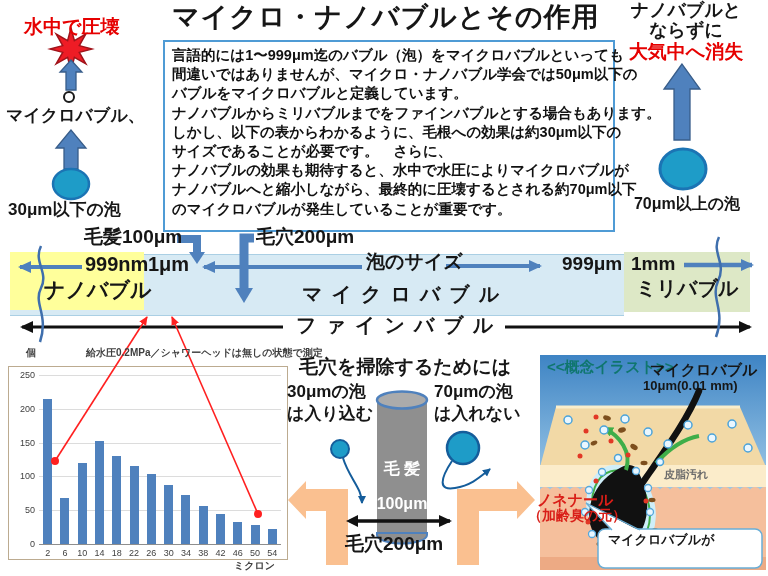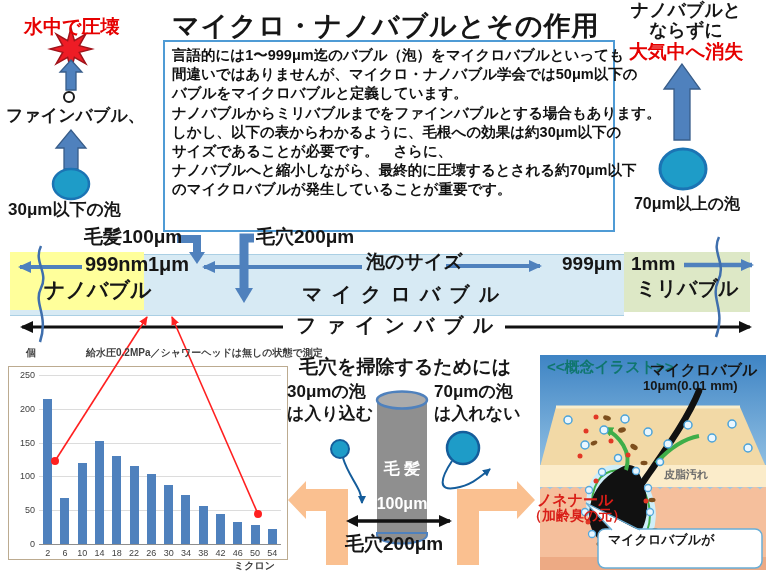--- a/index.html
+++ b/index.html
@@ -2,21 +2,21 @@
 <html><head>
 <meta charset="utf-8">
 <style>
   html,body{margin:0;padding:0;background:#fff;}
   #stage{position:relative;width:768px;height:576px;background:#fff;overflow:hidden;
          font-family:"Liberation Sans","DejaVu Sans",sans-serif;color:#111;}
   .abs{position:absolute;}
   .lbl{position:absolute;white-space:nowrap;font-weight:600;color:#161616;line-height:1.1;}
   .red{color:#e60000;font-weight:700;}
   .ctr{text-align:center;}
-  #page-title{left:172px;top:3px;width:424px;font-size:27px;font-weight:600;text-align:center;letter-spacing:1px;z-index:6;margin-top:9px;}
+  #page-title{left:172px;top:3px;width:424px;font-size:27px;font-weight:600;text-align:center;letter-spacing:1px;z-index:6;}
   #info-box{left:163px;top:40px;width:434px;height:180px;border:2px solid #4f9bd5;background:#fff;
             padding:4px 7px;z-index:4;}
   #info-box .tline{font-size:14.5px;line-height:19.2px;font-weight:600;white-space:nowrap;}
   
   .band{position:absolute;z-index:1;}
   #band-blue{left:10px;top:254px;width:614px;height:60px;background:#d7eaf4;border-top:1px solid #aacfe4;border-bottom:1px solid #aacfe4;}
   #band-yellow{left:10px;top:252px;width:134px;height:58px;background:#ffff9b;}
   #band-olive{left:624px;top:252px;width:126px;height:60px;background:#dde8c6;}
   
   #chart-frame{left:8px;top:366px;width:278px;height:192px;background:#fff;border:1px solid #bcab90;z-index:2;}
@@ -258,26 +258,27 @@
 
   <div id="page-title" class="lbl">マイクロ・ナノバブルとその作用</div>
 
   <div id="info-box" class="abs">
     <div class="tline">言語的には1〜999μm迄のバブル（泡）をマイクロバブルといっても</div>
     <div class="tline">間違いではありませんが、マイクロ・ナノバブル学会では50μm以下の</div>
     <div class="tline">バブルをマイクロバブルと定義しています。</div>
     <div class="tline">ナノバブルからミリバブルまでをファインバブルとする場合もあります。</div>
     <div class="tline">しかし、以下の表からわかるように、毛根への効果は約30μm以下の</div>
     <div class="tline">サイズであることが必要です。　さらに、</div>
+    <div class="tline">ナノバブルの効果も期待すると、水中で水圧によりマイクロバブルが</div>
     <div class="tline">ナノバブルへと縮小しながら、最終的に圧壊するとされる約70μm以下</div>
     <div class="tline">のマイクロバブルが発生していることが重要です。</div>
   </div>
 
   <div class="lbl red z6" style="left:24px;top:17px;font-size:19px;">水中で圧壊</div>
-  <div class="lbl z6" style="left:6px;top:107px;font-size:17px;">ファインバブル、</div>
+  <div class="lbl z6" style="left:6px;top:107px;font-size:17px;">マイクロバブル、</div>
   <div class="lbl z6" style="left:8px;top:201px;font-size:17px;">30μm以下の泡</div>
 
   <div class="lbl z6 ctr" style="left:616px;top:21px;width:140px;font-size:18px;font-weight:700;">ならずに</div>
   <div class="lbl z6 ctr" style="left:616px;top:1px;width:140px;font-size:18px;font-weight:700;">ナノバブルと</div>
   <div class="lbl red z6 ctr" style="left:610px;top:42px;width:152px;font-size:19px;">大気中へ消失</div>
   <div class="lbl z6 ctr" style="left:612px;top:195px;width:150px;font-size:16px;">70μm以上の泡</div>
 
   <div class="lbl z6" style="left:84px;top:227px;font-size:19px;font-weight:700;">毛髪100μm</div>
   <div class="lbl z6" style="left:256px;top:227px;font-size:19px;font-weight:700;">毛穴200μm</div>
   <div class="lbl z6" style="left:85px;top:253px;font-size:20px;">999nm</div>

